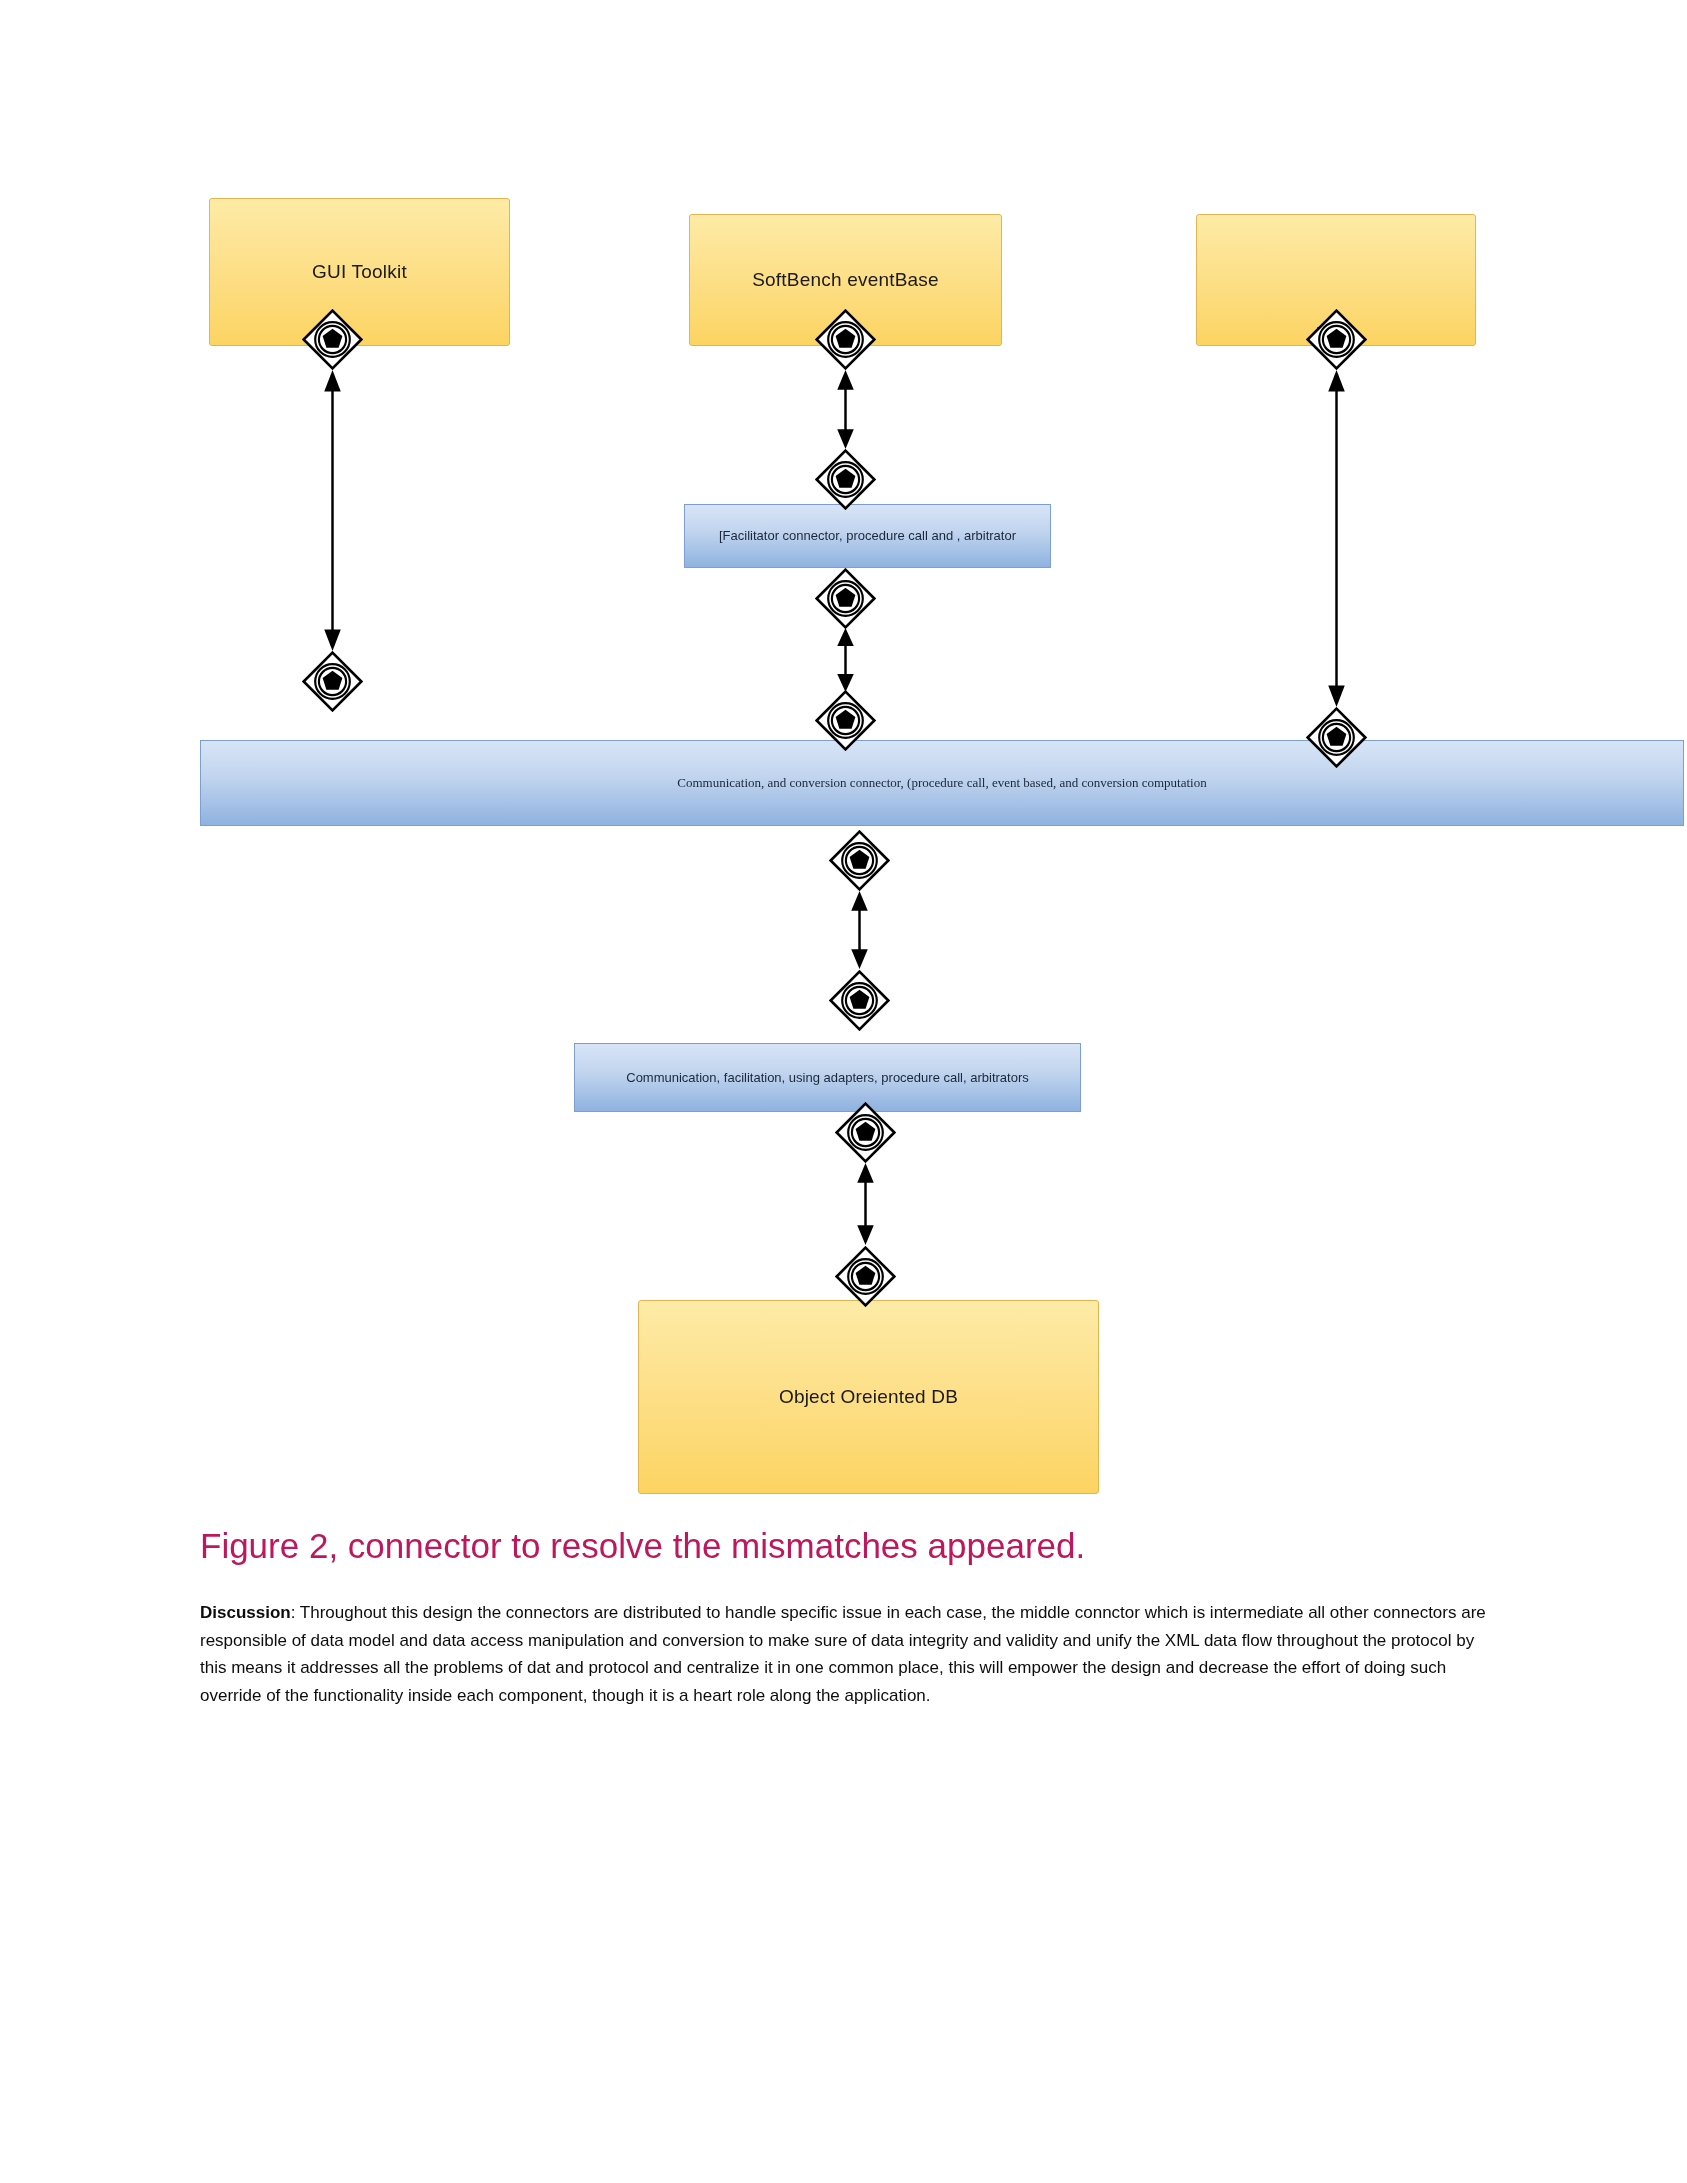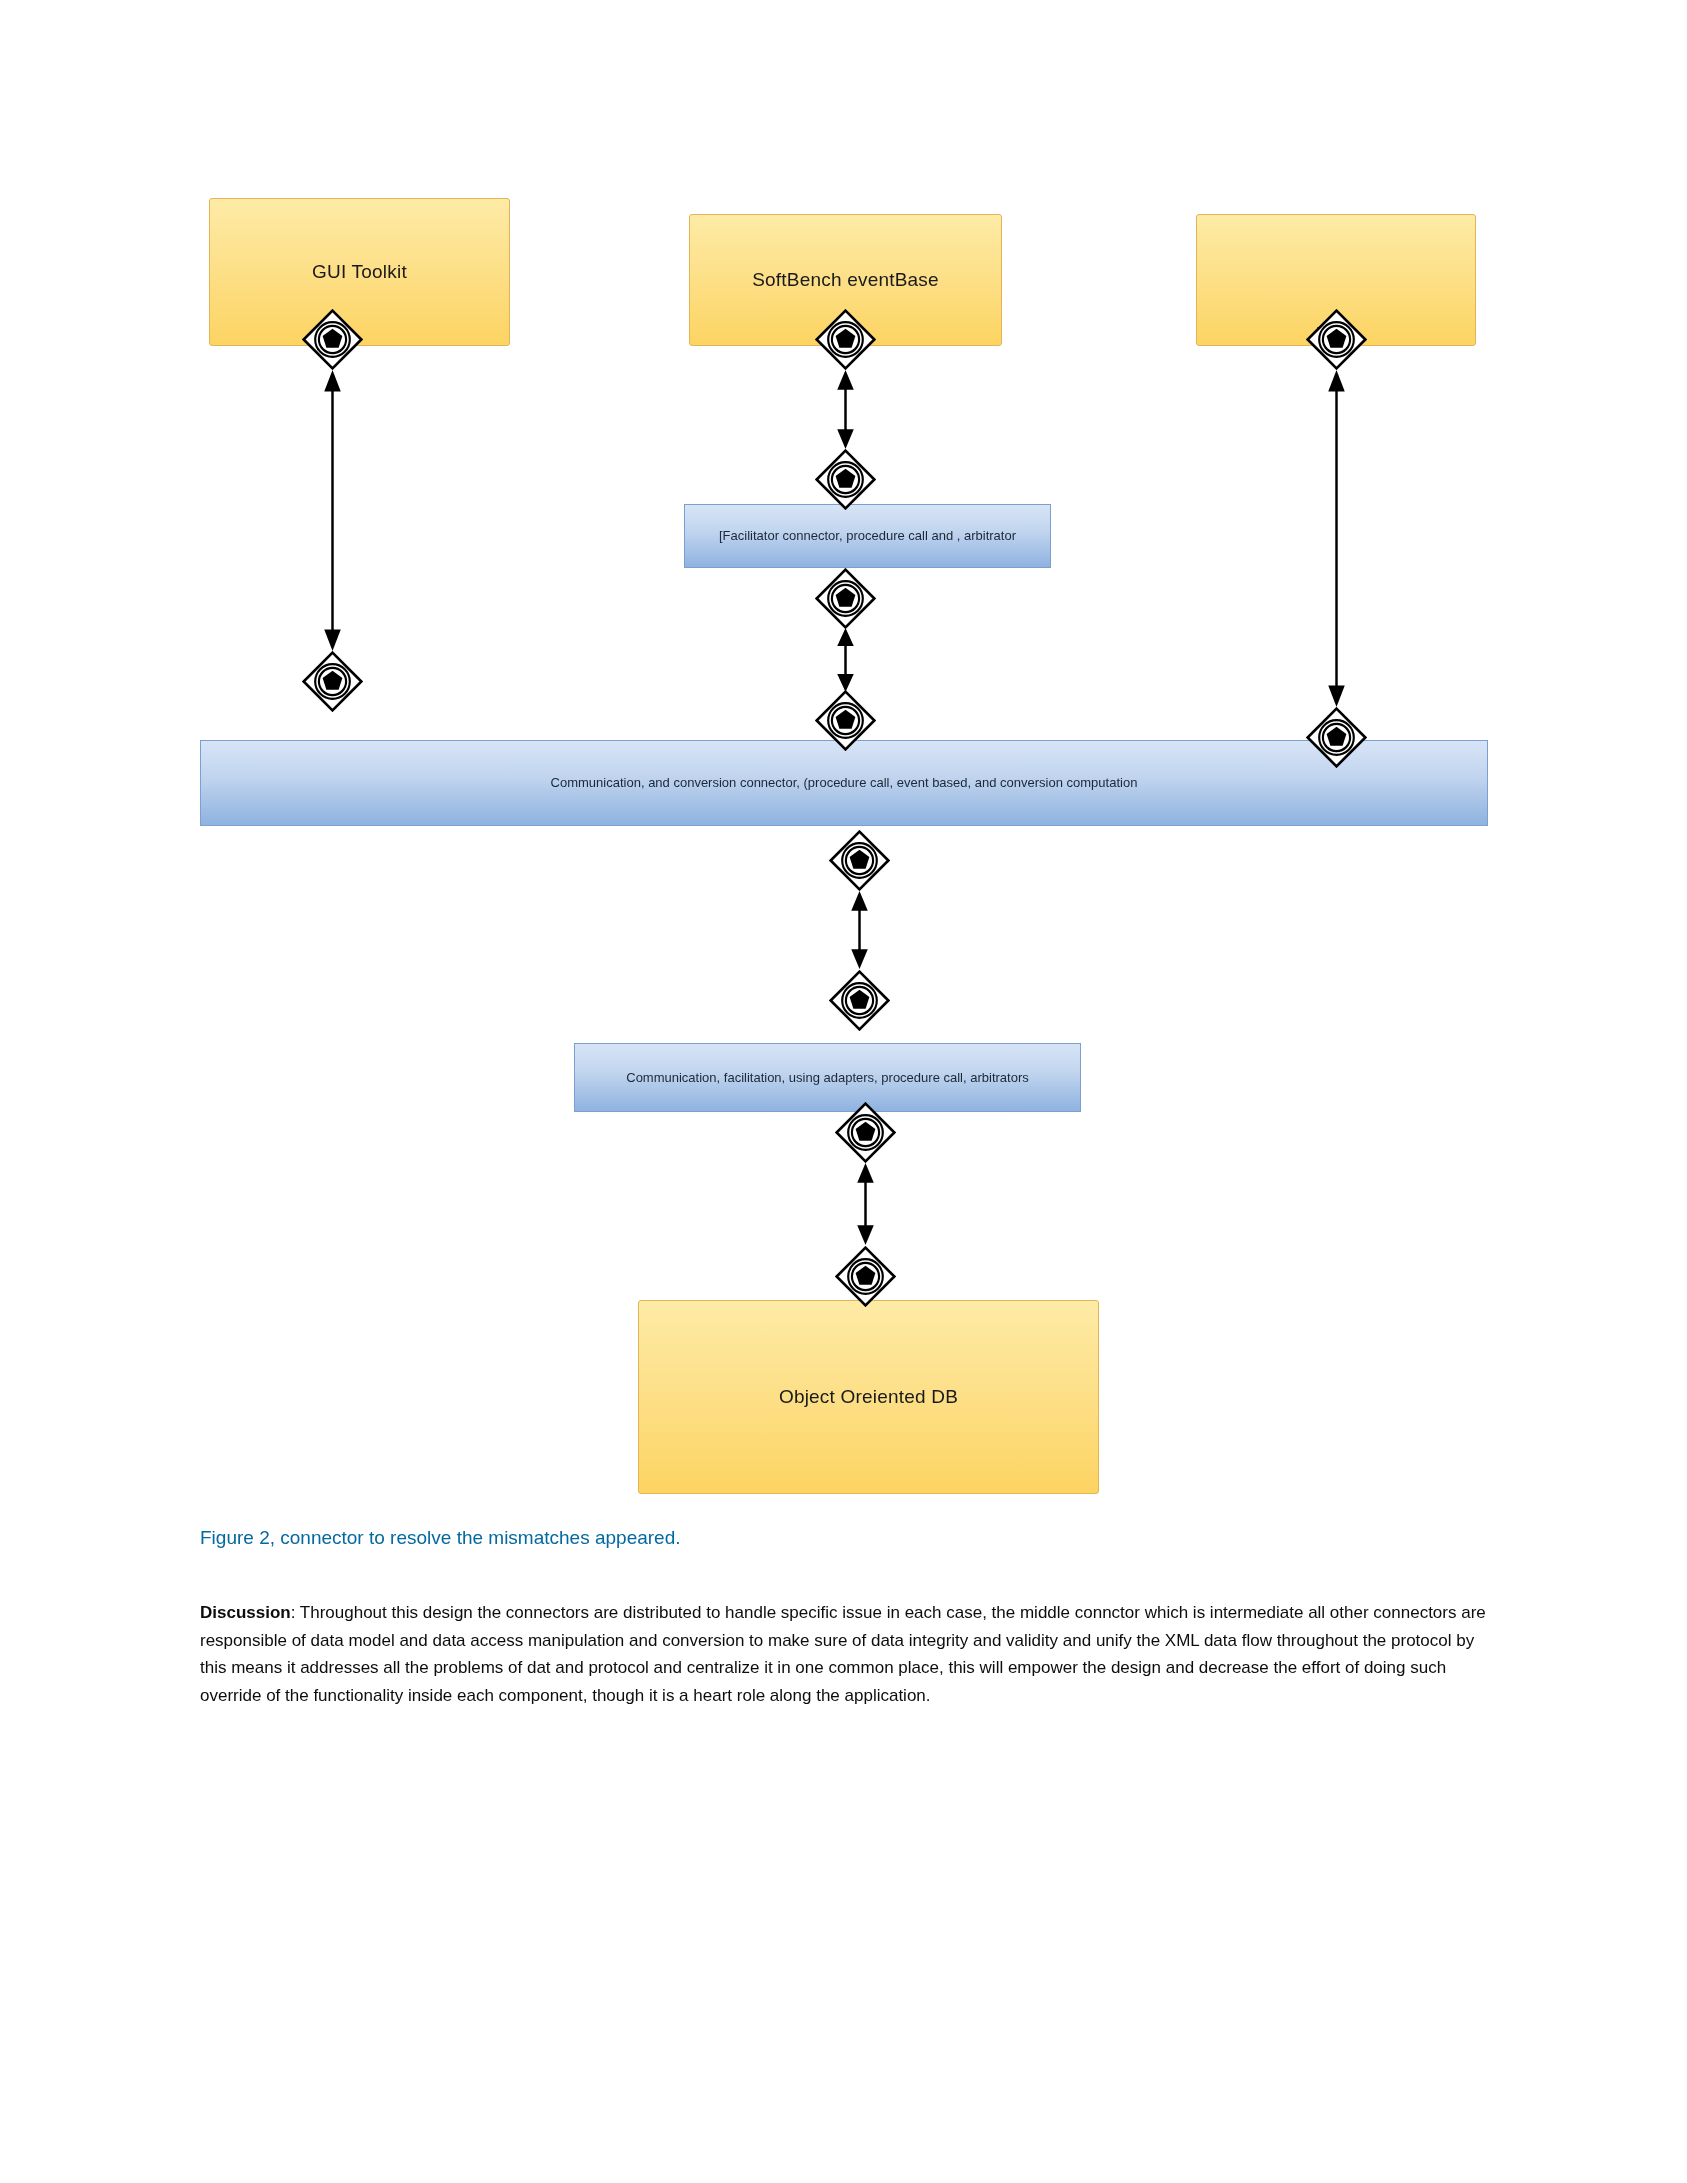--- a/index.html
+++ b/index.html
@@ -82,24 +82,24 @@
   .arrow-v svg { display: block; width: 33px; height: 100%; }
 
   
   #textblock {
     position: absolute;
     left: 200px;
     top: 1528px;
     width: 1289px;
   }
   .caption {
-    font-size: 19px;
-    color: #0369a1;
+    font-size: 35px;
+    color: #be185d;
     line-height: 1.0;
-    margin: 0 0 52px 0;
+    margin: 0 0 36px 0;
     font-family: "Liberation Sans", sans-serif;
   }
   .para {
     font-size: 17px;
     color: #0d0d0d;
     line-height: 1.62;
     margin: 0;
     text-align: left;
     font-family: "Liberation Sans", sans-serif;
   }
@@ -125,21 +125,21 @@
     </div>
 
     <div class="node component" style="left:638px; top:1300px; width:461px; height:194px;">
       <span class="node-label">Object Oreiented DB</span>
     </div>
 
     <div class="node connector-bar" style="left:684px; top:504px; width:367px; height:64px;">
       <span class="node-label">[Facilitator connector, procedure call and , arbitrator</span>
     </div>
 
-    <div class="node connector-bar" style="left:200px; top:740px; width:1288px; height:86px;">
+    <div class="node connector-bar" style="left:200px; top:740px; width:1484px; height:86px;font-family:Liberation Serif, serif;">
       <span class="node-label">Communication, and conversion connector, (procedure call, event based, and conversion computation</span>
     </div>
 
     <div class="node connector-bar" style="left:574px; top:1043px; width:507px; height:69px;text-align:center;">
       <span class="node-label">Communication, facilitation, using adapters, procedure call, arbitrators</span>
     </div>
 
     <div class="conn-icon" style="left:302px; top:309px;">
       <svg viewBox="0 0 74 74" xmlns="http://www.w3.org/2000/svg">
         <polygon points="37,2 72,37 37,72 2,37" fill="#ffffff" stroke="#000000" stroke-width="3.2"></polygon>

